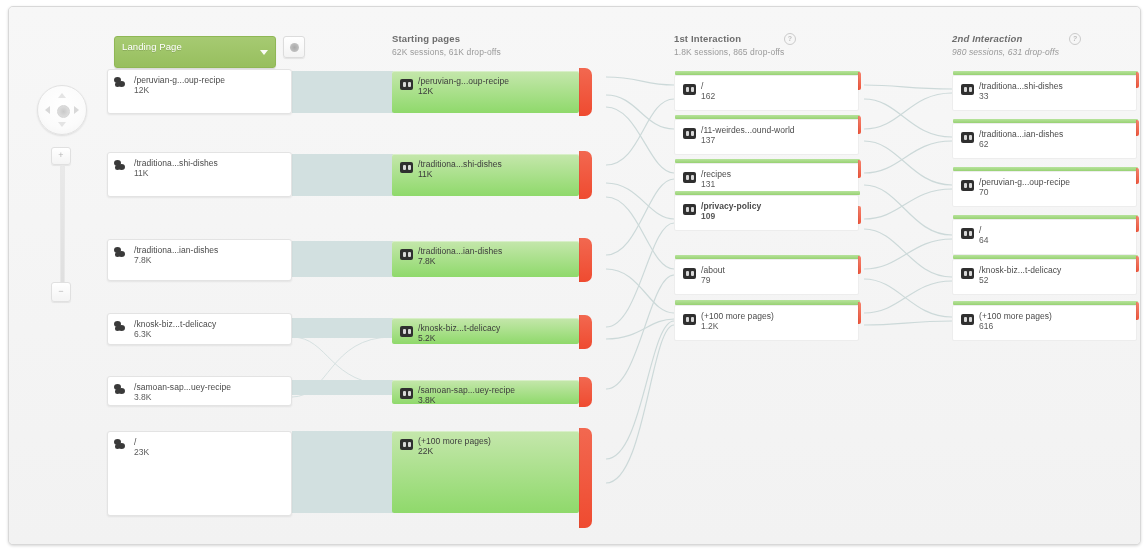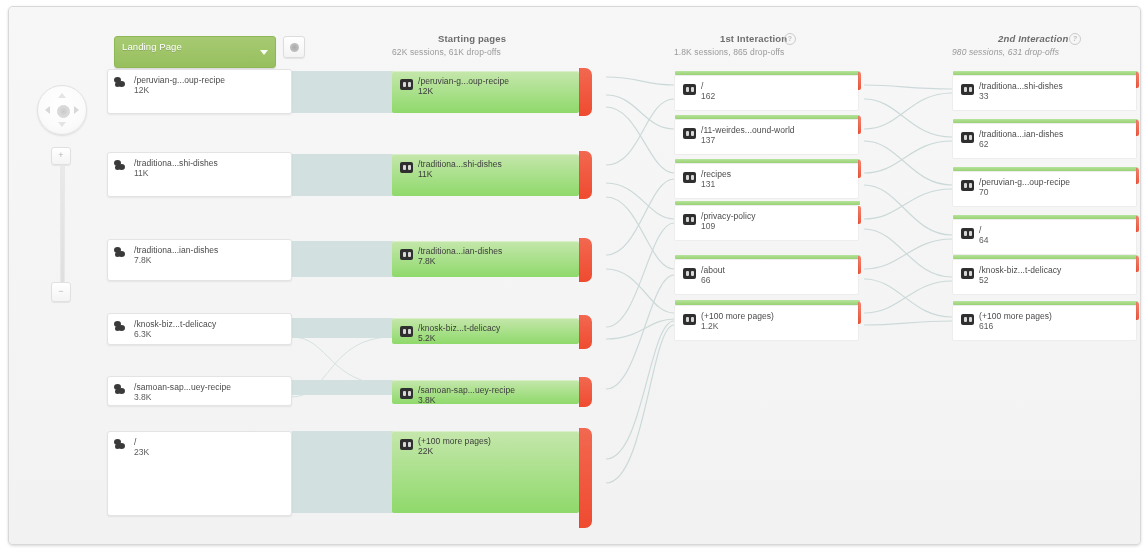--- a/index.html
+++ b/index.html
@@ -141,21 +141,20 @@
     background: radial-gradient(circle,#a9a9a9 0%, #bdbdbd 60%, #cfcfcf 100%);
   }
 
   
   .col-head { position: absolute; }
   .col-title {
     font-size: 9.5px;
     font-weight: bold;
     color: #6d6d6d;
     letter-spacing: .15px;
-    margin-left: 46px;
   }
   .col-sub {
     font-size: 8.5px;
     color: #9a9a9a;
     margin-top: 3px;
     letter-spacing: .1px;
   }
   .info-icon {
     position: absolute;
     top: 0px;
@@ -487,33 +486,33 @@
     <div class="dropoff thin" style="left:849px; top:109px; height:18px;"></div>
 
     <div class="node plain" style="left:665px; top:156px; width:185px; height:36px;">
       <span class="node-cap" style="width:185px;"></span>
       <span class="node-icon page"></span>
       <span class="node-label">/recipes</span>
       <span class="node-value">131</span>
     </div>
     <div class="dropoff thin" style="left:849px; top:153px; height:18px;"></div>
 
-    <div class="node plain" style="left:665px; top:198px; width:185px; height:36px;">
+    <div class="node plain" style="left:665px; top:188px; width:185px; height:36px;font-weight:bold;">
       <span class="node-cap" style="width:185px;"></span>
       <span class="node-icon page"></span>
       <span class="node-label">/privacy-policy</span>
       <span class="node-value">109</span>
     </div>
     <div class="dropoff thin" style="left:849px; top:199px; height:18px;"></div>
 
     <div class="node plain" style="left:665px; top:252px; width:185px; height:36px;text-decoration:underline;">
       <span class="node-cap" style="width:185px;"></span>
       <span class="node-icon page"></span>
       <span class="node-label">/about</span>
-      <span class="node-value">66</span>
+      <span class="node-value">79</span>
     </div>
     <div class="dropoff thin" style="left:849px; top:249px; height:18px;"></div>
 
     <div class="node plain" style="left:665px; top:298px; width:185px; height:36px;">
       <span class="node-cap" style="width:185px; height:5px; top:-6px;"></span>
       <span class="node-icon page"></span>
       <span class="node-label">(+100 more pages)</span>
       <span class="node-value">1.2K</span>
     </div>
     <div class="dropoff thin" style="left:849px; top:295px; height:22px;"></div>

